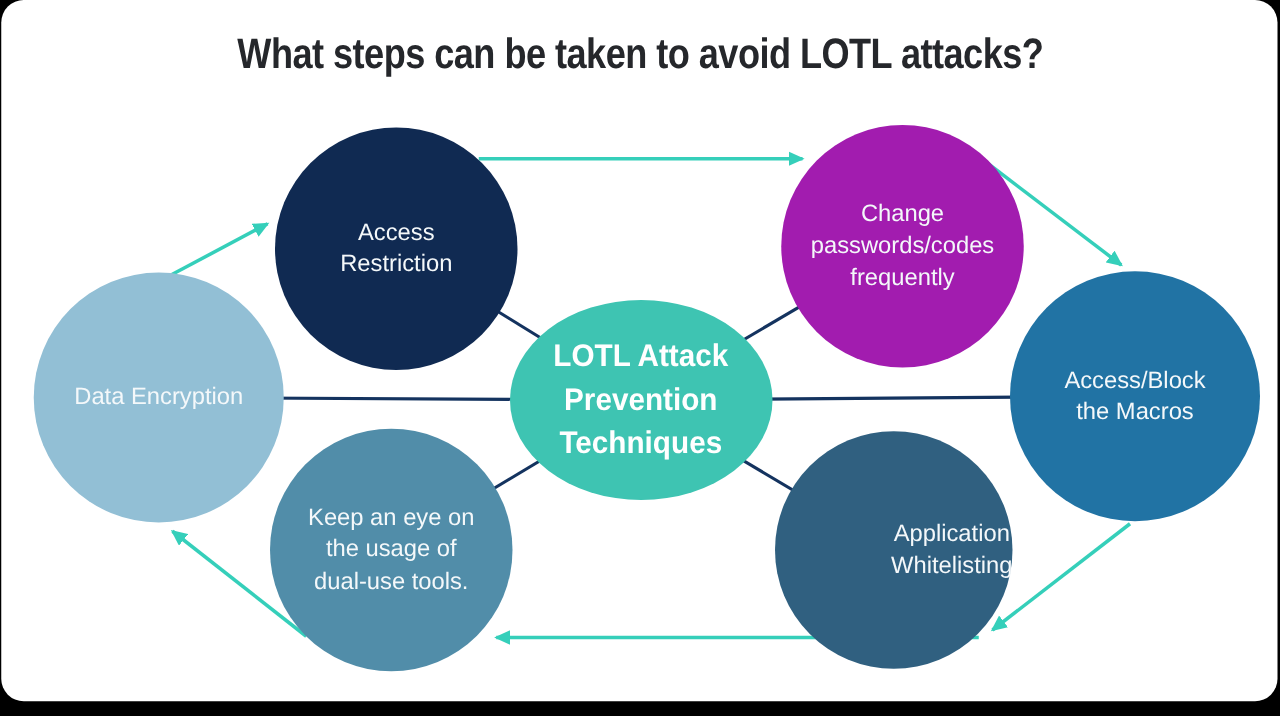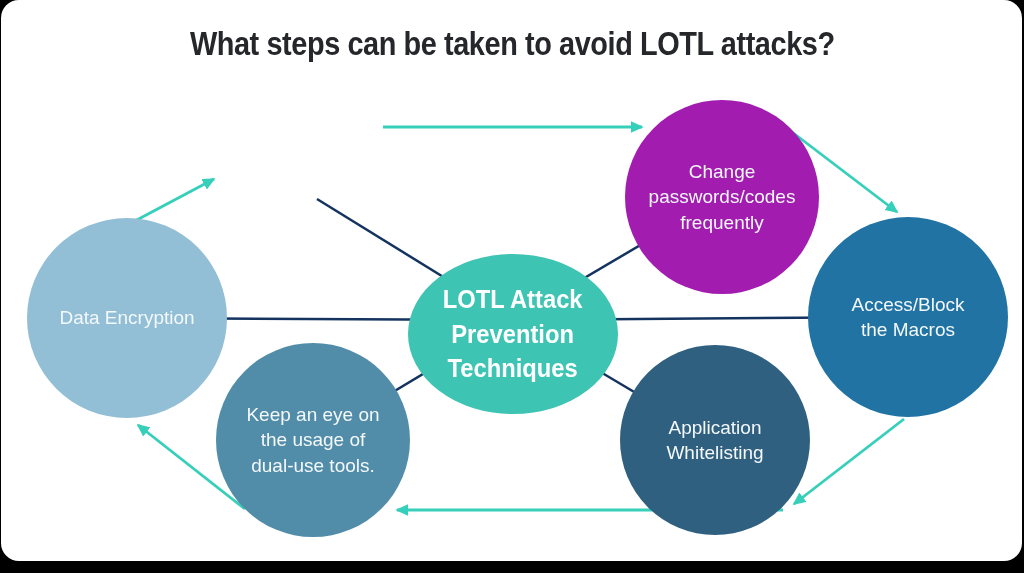--- a/index.html
+++ b/index.html
@@ -31,25 +31,25 @@
     display:flex;align-items:center;justify-content:center;
     text-align:center;z-index:2;
   }
   .node .node-label{
     white-space:pre-line;
     color:#f4f8fa;font-size:19px;line-height:1.32;
   }
   .node-ar{left:220px;top:102px;width:194px;height:194px;}
   .node-cp{left:625px;top:100px;width:194px;height:194px;}
   .node-mb{left:808px;top:217px;width:200px;height:200px;}
-  .node-aw{left:620px;top:345px;width:190px;height:190px;}
+  .node-aw{left:620px;top:345px;width:190px;height:190px;justify-content:flex-end;}
   .node-ke{left:216px;top:343px;width:194px;height:194px;}
   .node-de{left:27px;top:218px;width:200px;height:200px;}
   .center-node{
-    position:absolute;left:408px;top:254px;width:210px;height:160px;
+    position:absolute;left:408px;top:240px;width:210px;height:160px;
     border-radius:50%;display:flex;align-items:center;justify-content:center;
     text-align:center;z-index:3;
   }
   .center-node .center-label{
     white-space:pre-line;color:#ffffff;
     font-size:25px;font-weight:700;line-height:1.38;
     transform:scaleX(0.95);transform-origin:center;
   }
 </style>
 </head>
@@ -77,20 +77,24 @@
     <line x1="513" y1="320" x2="127" y2="318" stroke-width="2.5" stroke="#14335f"></line>
 
     <line x1="133" y1="222" x2="214" y2="179" stroke-width="2.8" marker-end="url(#ah)" stroke="#35cfba"></line>
     <line x1="383" y1="127" x2="642" y2="127" stroke-width="2.8" marker-end="url(#ah)" stroke="#35cfba"></line>
     <line x1="788" y1="129" x2="897" y2="212" stroke-width="2.8" marker-end="url(#ah)" stroke="#35cfba"></line>
     <line x1="904" y1="419" x2="794" y2="504" stroke-width="2.8" marker-end="url(#ah)" stroke="#35cfba"></line>
     <line x1="783" y1="510" x2="397" y2="510" stroke-width="2.8" marker-end="url(#ah)" stroke="#35cfba"></line>
     <line x1="245" y1="509" x2="138" y2="425" stroke-width="2.8" marker-end="url(#ah)" stroke="#35cfba"></line>
   </svg>
 
+  <div class="node node-ar" style="background-color: rgb(16, 42, 82);">
+    <span class="node-label">Access
+Restriction</span>
+  </div>
 
   <div class="node node-cp" style="background-color: #a21caf;">
     <span class="node-label">Change
 passwords/codes
 frequently</span>
   </div>
 
   <div class="node node-mb" style="background-color: rgb(33, 115, 164);">
     <span class="node-label">Access/Block
 the Macros</span>

